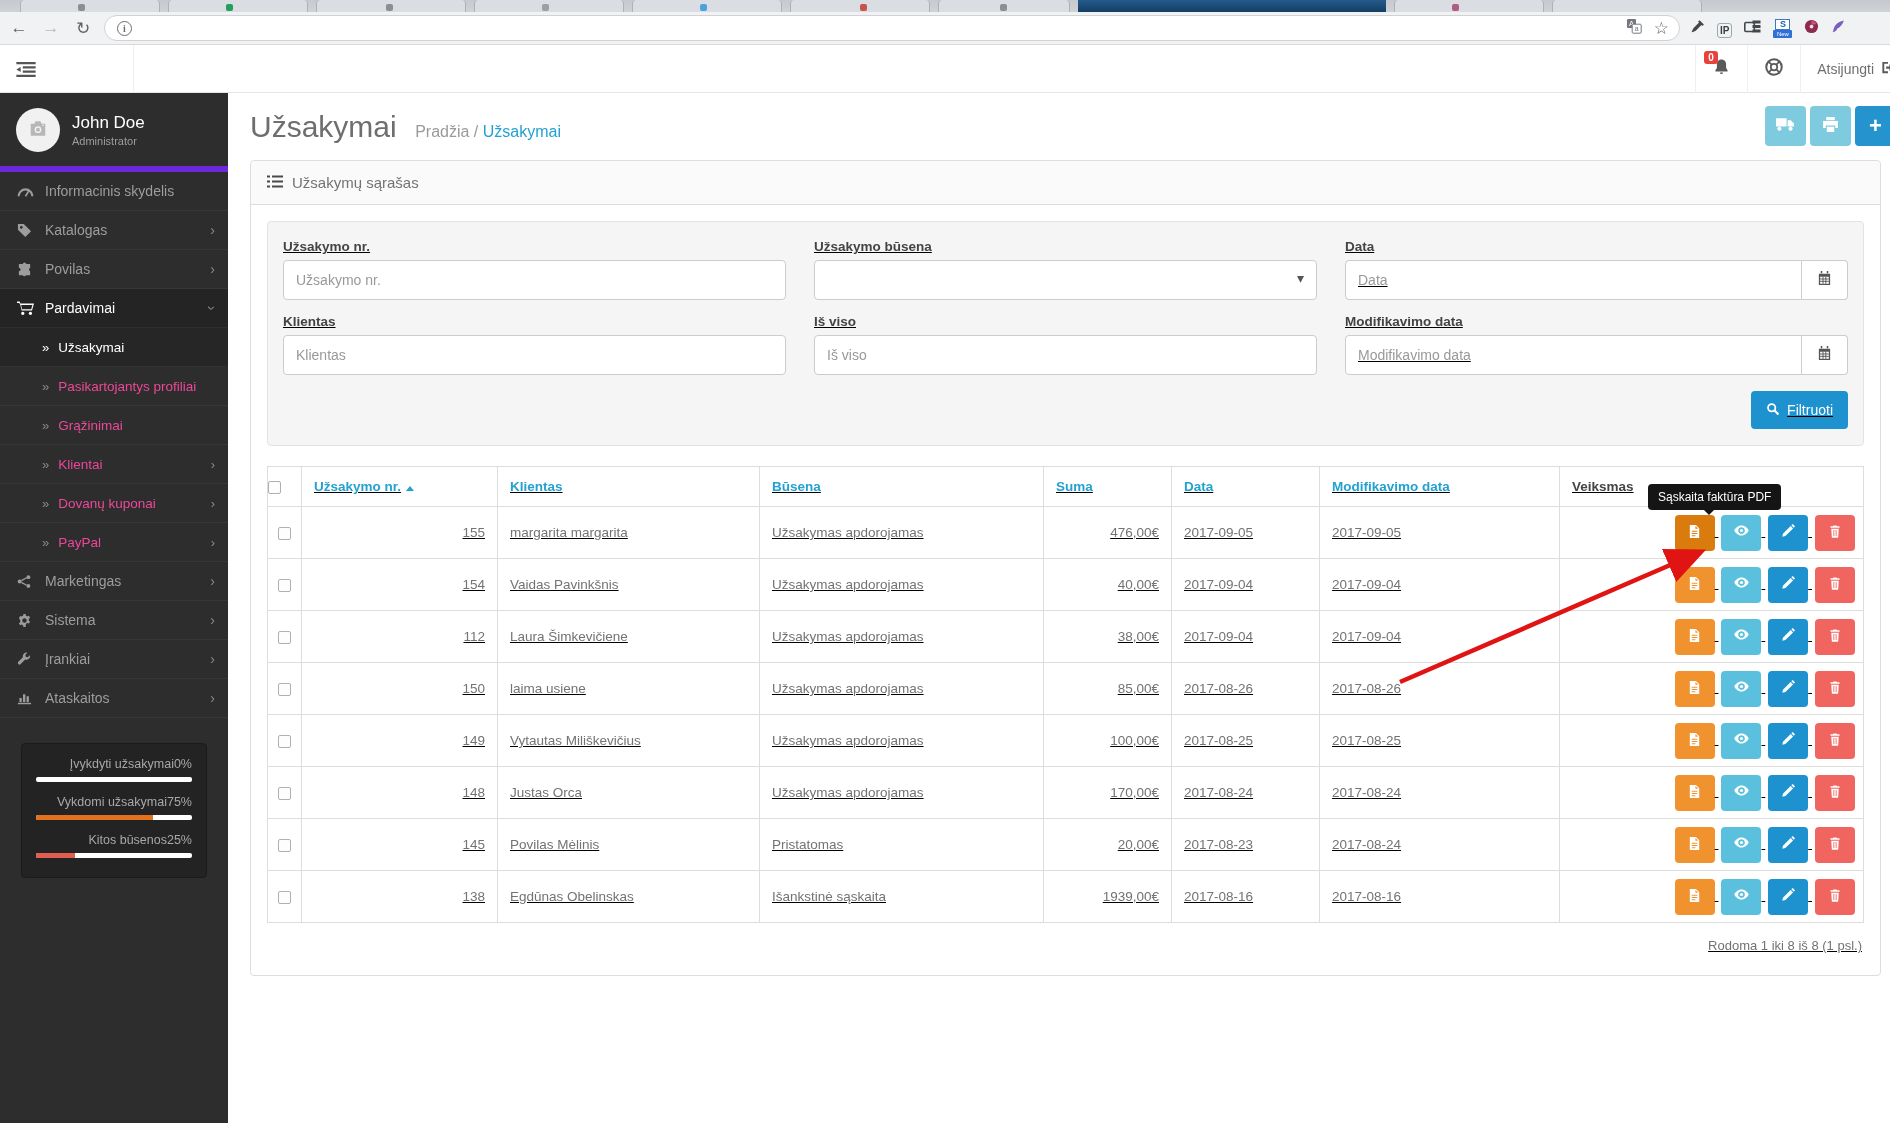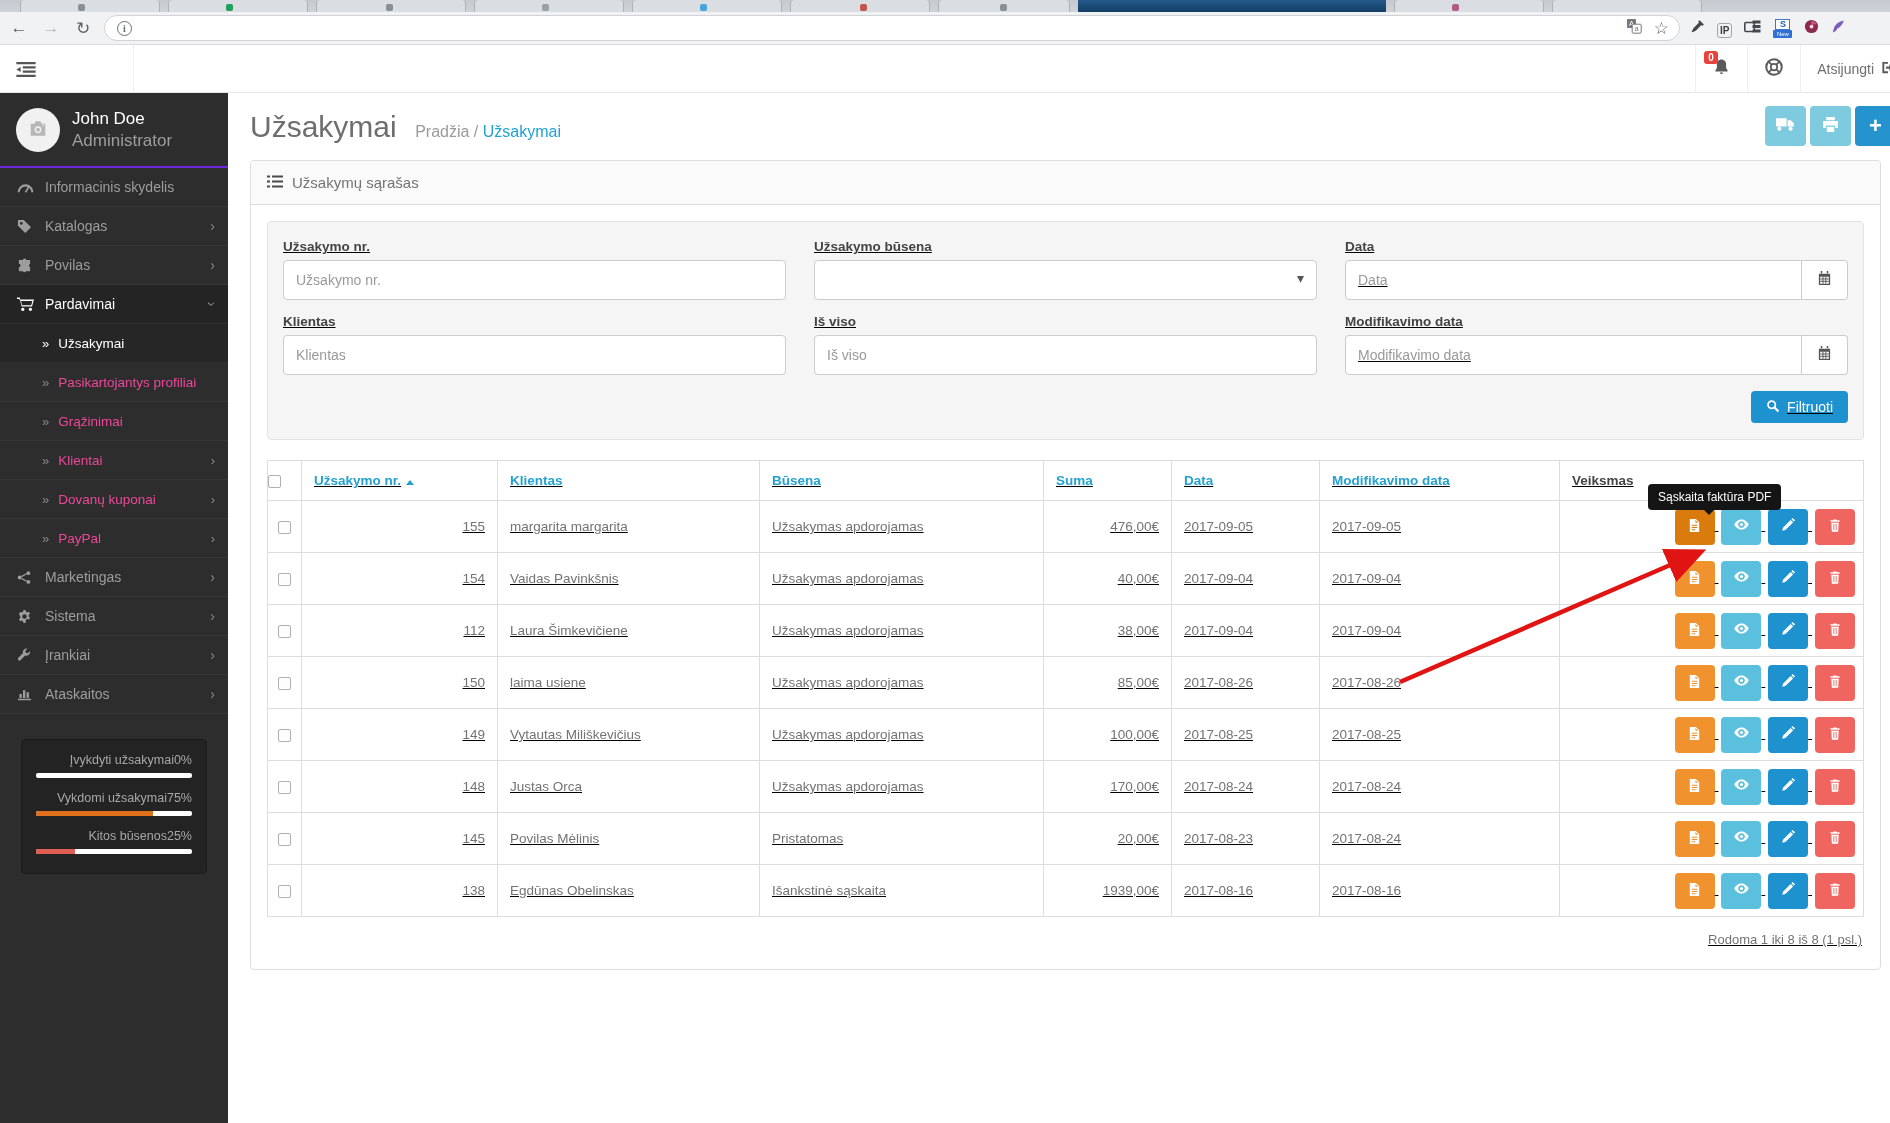--- a/index.html
+++ b/index.html
@@ -32,24 +32,24 @@
   .admin-header { position:absolute; left:0; top:45px; width:100%; height:48px; background:#fff; border-bottom:1px solid #e6e6e6; }
   .hamburger { position:absolute; left:16px; top:14px; width:22px; height:20px; display:flex; align-items:center; }
   .hd-divider { position:absolute; top:0; height:48px; width:1px; background:#efefef; }
   .hd-right { position:absolute; right:0; top:0; height:48px; display:flex; align-items:center; }
   .hd-cell { height:48px; display:flex; align-items:center; justify-content:center; border-left:1px solid #efefef; padding:0 16px; position:relative; }
   .badge0 { position:absolute; top:6px; left:8px; background:#e7433b; color:#fff; font-size:10px; font-weight:bold; padding:1px 4px; border-radius:3px; line-height:11px; }
   .logout-cell { color:#6f6f6f; font-size:14px; gap:6px; padding-right:0; margin-right:-6px; }
 
   
   .sidebar { position:absolute; left:0; top:93px; width:228px; bottom:0; background:#2d2d2d; }
-  .user-panel { display:flex; align-items:center; gap:12px; padding:15px 16px 14px; border-bottom:2px solid #6d28d9; }
+  .user-panel { display:flex; align-items:center; gap:12px; padding:15px 16px 14px; border-bottom:6px solid #6d28d9; }
   .avatar { width:44px; height:44px; border-radius:50%; background:#f1f1f1; display:flex; align-items:center; justify-content:center; flex:0 0 auto; }
   .u-name { color:#fff; font-size:17px; }
-  .u-role { color:#9d9d9d; font-size:17px; margin-top:2px; }
+  .u-role { color:#9d9d9d; font-size:11px; margin-top:2px; }
   .side-item { position:relative; display:flex; align-items:center; height:39px; padding-left:17px; border-bottom:1px solid rgba(255,255,255,0.05); cursor:pointer; }
   .side-item .si-icon { width:28px; color:#9d9d9d; display:flex; align-items:center; }
   .side-item .si-label { color:#9d9d9d; font-size:14px; }
   .side-item .chev { position:absolute; right:13px; color:#8a8a8a; font-size:14px; }
   .side-item.parent-active { background:#242424; }
   .side-item.parent-active .si-label, .side-item.parent-active .si-icon { color:#fdfdfd; }
   .side-sub { position:relative; display:flex; align-items:center; height:39px; padding-left:42px; border-bottom:1px solid rgba(255,255,255,0.05); cursor:pointer; }
   .side-sub .raq { color:#8a8a8a; font-size:13px; margin-right:9px; }
   .side-sub .ss-label { color:#ec4899; font-size:13.5px; }
   .side-sub.active { background:#262626; }
@@ -81,21 +81,21 @@
   .well { background:#f5f5f5; border:1px solid #e3e3e3; border-radius:4px; padding:17px 15px 16px; display:grid; grid-template-columns:1fr 1fr 1fr; column-gap:28px; row-gap:14px; }
   .f-label { display:block; font-size:13.5px; font-weight:bold; color:#444; margin-bottom:6px; }
   .f-input { width:100%; height:40px; border:1px solid #ccc; border-radius:4px; padding:0 12px; font-size:14px; color:#555; background:#fff; font-family:"Liberation Sans", sans-serif; }
   .f-input::placeholder { color:#999; opacity:1; }
   .igroup { display:flex; }
   .igroup .f-input { border-radius:4px 0 0 4px; }
   .addon { width:46px; flex:0 0 auto; background:#fff; border:1px solid #ccc; border-left:none; border-radius:0 4px 4px 0; display:flex; align-items:center; justify-content:center; cursor:pointer; }
   .select-box { position:relative; width:100%; height:40px; border:1px solid #ccc; border-radius:4px; background:#fff; cursor:pointer; }
   .select-box .caret { position:absolute; right:12px; top:9px; color:#555; font-size:14px; }
   .filter-row { grid-column:3; justify-self:end; margin-top:2px; }
-  .btn-filter { background:#1e91cf; color:#fff; border:none; border-radius:4px; height:32px; padding:0 15px; font-size:14px; display:flex; align-items:center; gap:7px; cursor:pointer; font-family:"Liberation Sans", sans-serif; }
+  .btn-filter { background:#1e91cf; color:#fff; border:none; border-radius:4px; height:38px; padding:0 15px; font-size:14px; display:flex; align-items:center; gap:7px; cursor:pointer; font-family:"Liberation Sans", sans-serif; }
 
   .orders-table { width:100%; border-collapse:collapse; table-layout:fixed; margin-top:20px; }
   .orders-table th, .orders-table td { border:1px solid #ddd; font-size:13.5px; color:#737373; padding:0 12px; overflow:hidden; white-space:nowrap; }
   .orders-table th { height:40px; text-align:left; font-weight:bold; color:#444; }
   .orders-table td { height:52px; }
   th .sort-link { color:#23a1d1; cursor:pointer; }
   .num { text-align:right; }
   .caret-up { display:inline-block; width:0; height:0; border-left:4px solid transparent; border-right:4px solid transparent; border-bottom:5px solid #23a1d1; margin-left:5px; }
   .cbx { display:inline-block; width:13px; height:13px; border:1px solid #b0b0b0; border-radius:2px; background:#fdfdfd; vertical-align:middle; cursor:pointer; }
   .c-check { text-align:center; padding:0 !important; }

